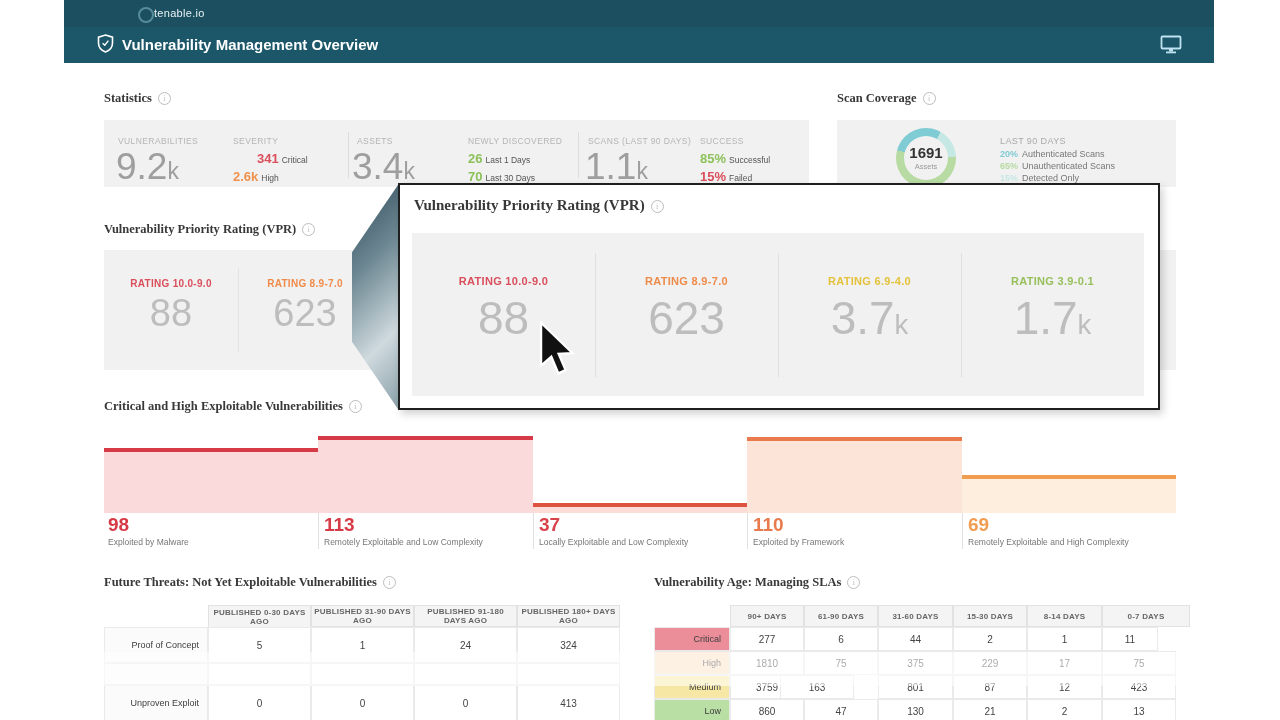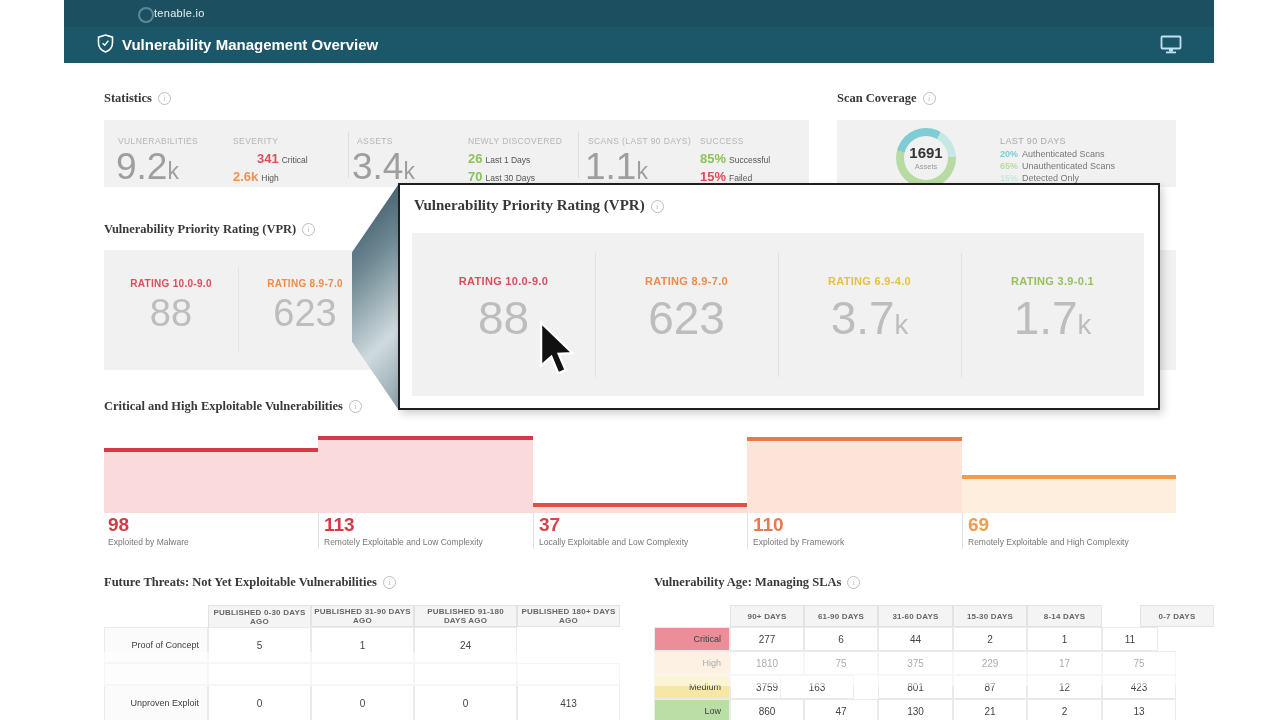--- a/index.html
+++ b/index.html
@@ -199,41 +199,42 @@
 
   <div class="th" style="left:208px;top:605px;width:103px;height:24px;">PUBLISHED 0-30 DAYS AGO</div>
   <div class="th" style="left:311px;top:605px;width:103px;height:22px;">PUBLISHED 31-90 DAYS AGO</div>
   <div class="th" style="left:414px;top:605px;width:103px;height:22px;">PUBLISHED 91-180 DAYS AGO</div>
   <div class="th" style="left:517px;top:605px;width:103px;height:22px;">PUBLISHED 180+ DAYS AGO</div>
 
   <div class="tlabel" style="left:104px;top:627px;width:104px;height:36px;">Proof of Concept</div>
   <div class="td" style="left:208px;top:627px;width:103px;height:36px;">5</div>
   <div class="td" style="left:311px;top:627px;width:103px;height:36px;">1</div>
   <div class="td" style="left:414px;top:627px;width:103px;height:36px;">24</div>
+  <div class="td" style="left:517px;top:627px;width:103px;height:36px;">324</div>
 
   <div class="tlabel" style="left:104px;top:663px;width:104px;height:22px;"></div>
   <div class="td" style="left:208px;top:663px;width:103px;height:22px;"></div>
   <div class="td" style="left:311px;top:663px;width:103px;height:22px;"></div>
   <div class="td" style="left:414px;top:663px;width:103px;height:22px;"></div>
   <div class="td" style="left:517px;top:663px;width:103px;height:22px;"></div>
 
   <div class="tlabel" style="left:104px;top:685px;width:104px;height:36px;">Unproven Exploit</div>
   <div class="td" style="left:208px;top:685px;width:103px;height:36px;">0</div>
   <div class="td" style="left:311px;top:685px;width:103px;height:36px;">0</div>
   <div class="td" style="left:414px;top:685px;width:103px;height:36px;">0</div>
   <div class="td" style="left:517px;top:685px;width:103px;height:36px;">413</div>
 
   <div class="abs sec-title" style="left:654px;top:575px;"><span>Vulnerability Age: Managing SLAs</span><span class="info">i</span></div>
 
   <div class="th" style="left:730px;top:605px;width:74px;height:22px;">90+ DAYS</div>
   <div class="th" style="left:804px;top:605px;width:74px;height:22px;">61-90 DAYS</div>
   <div class="th" style="left:878px;top:605px;width:75px;height:22px;">31-60 DAYS</div>
   <div class="th" style="left:953px;top:605px;width:74px;height:22px;">15-30 DAYS</div>
   <div class="th" style="left:1027px;top:605px;width:75px;height:22px;">8-14 DAYS</div>
-  <div class="th" style="left:1140px;top:605px;width:74px;height:22px;">0-7 DAYS</div>
+  <div class="th" style="left:1102px;top:605px;width:88px;height:22px;">0-7 DAYS</div>
 
   <div class="tlabel" style="left: 654px; top: 627px; width: 76px; height: 24px; background-color: rgb(236, 142, 154);">Critical</div>
   <div class="td" style="left:730px;top:627px;width:74px;height:24px;">277</div>
   <div class="td" style="left:804px;top:627px;width:74px;height:24px;">6</div>
   <div class="td" style="left:878px;top:627px;width:75px;height:24px;">44</div>
   <div class="td" style="left:953px;top:627px;width:74px;height:24px;">2</div>
   <div class="td" style="left:1027px;top:627px;width:75px;height:24px;">1</div>
   <div class="td" style="left:1102px;top:627px;width:56px;height:24px;">11</div>
 
   <div class="tlabel" style="left: 654px; top: 651px; width: 76px; height: 24px; background-color: rgb(250, 224, 196);">High</div>

